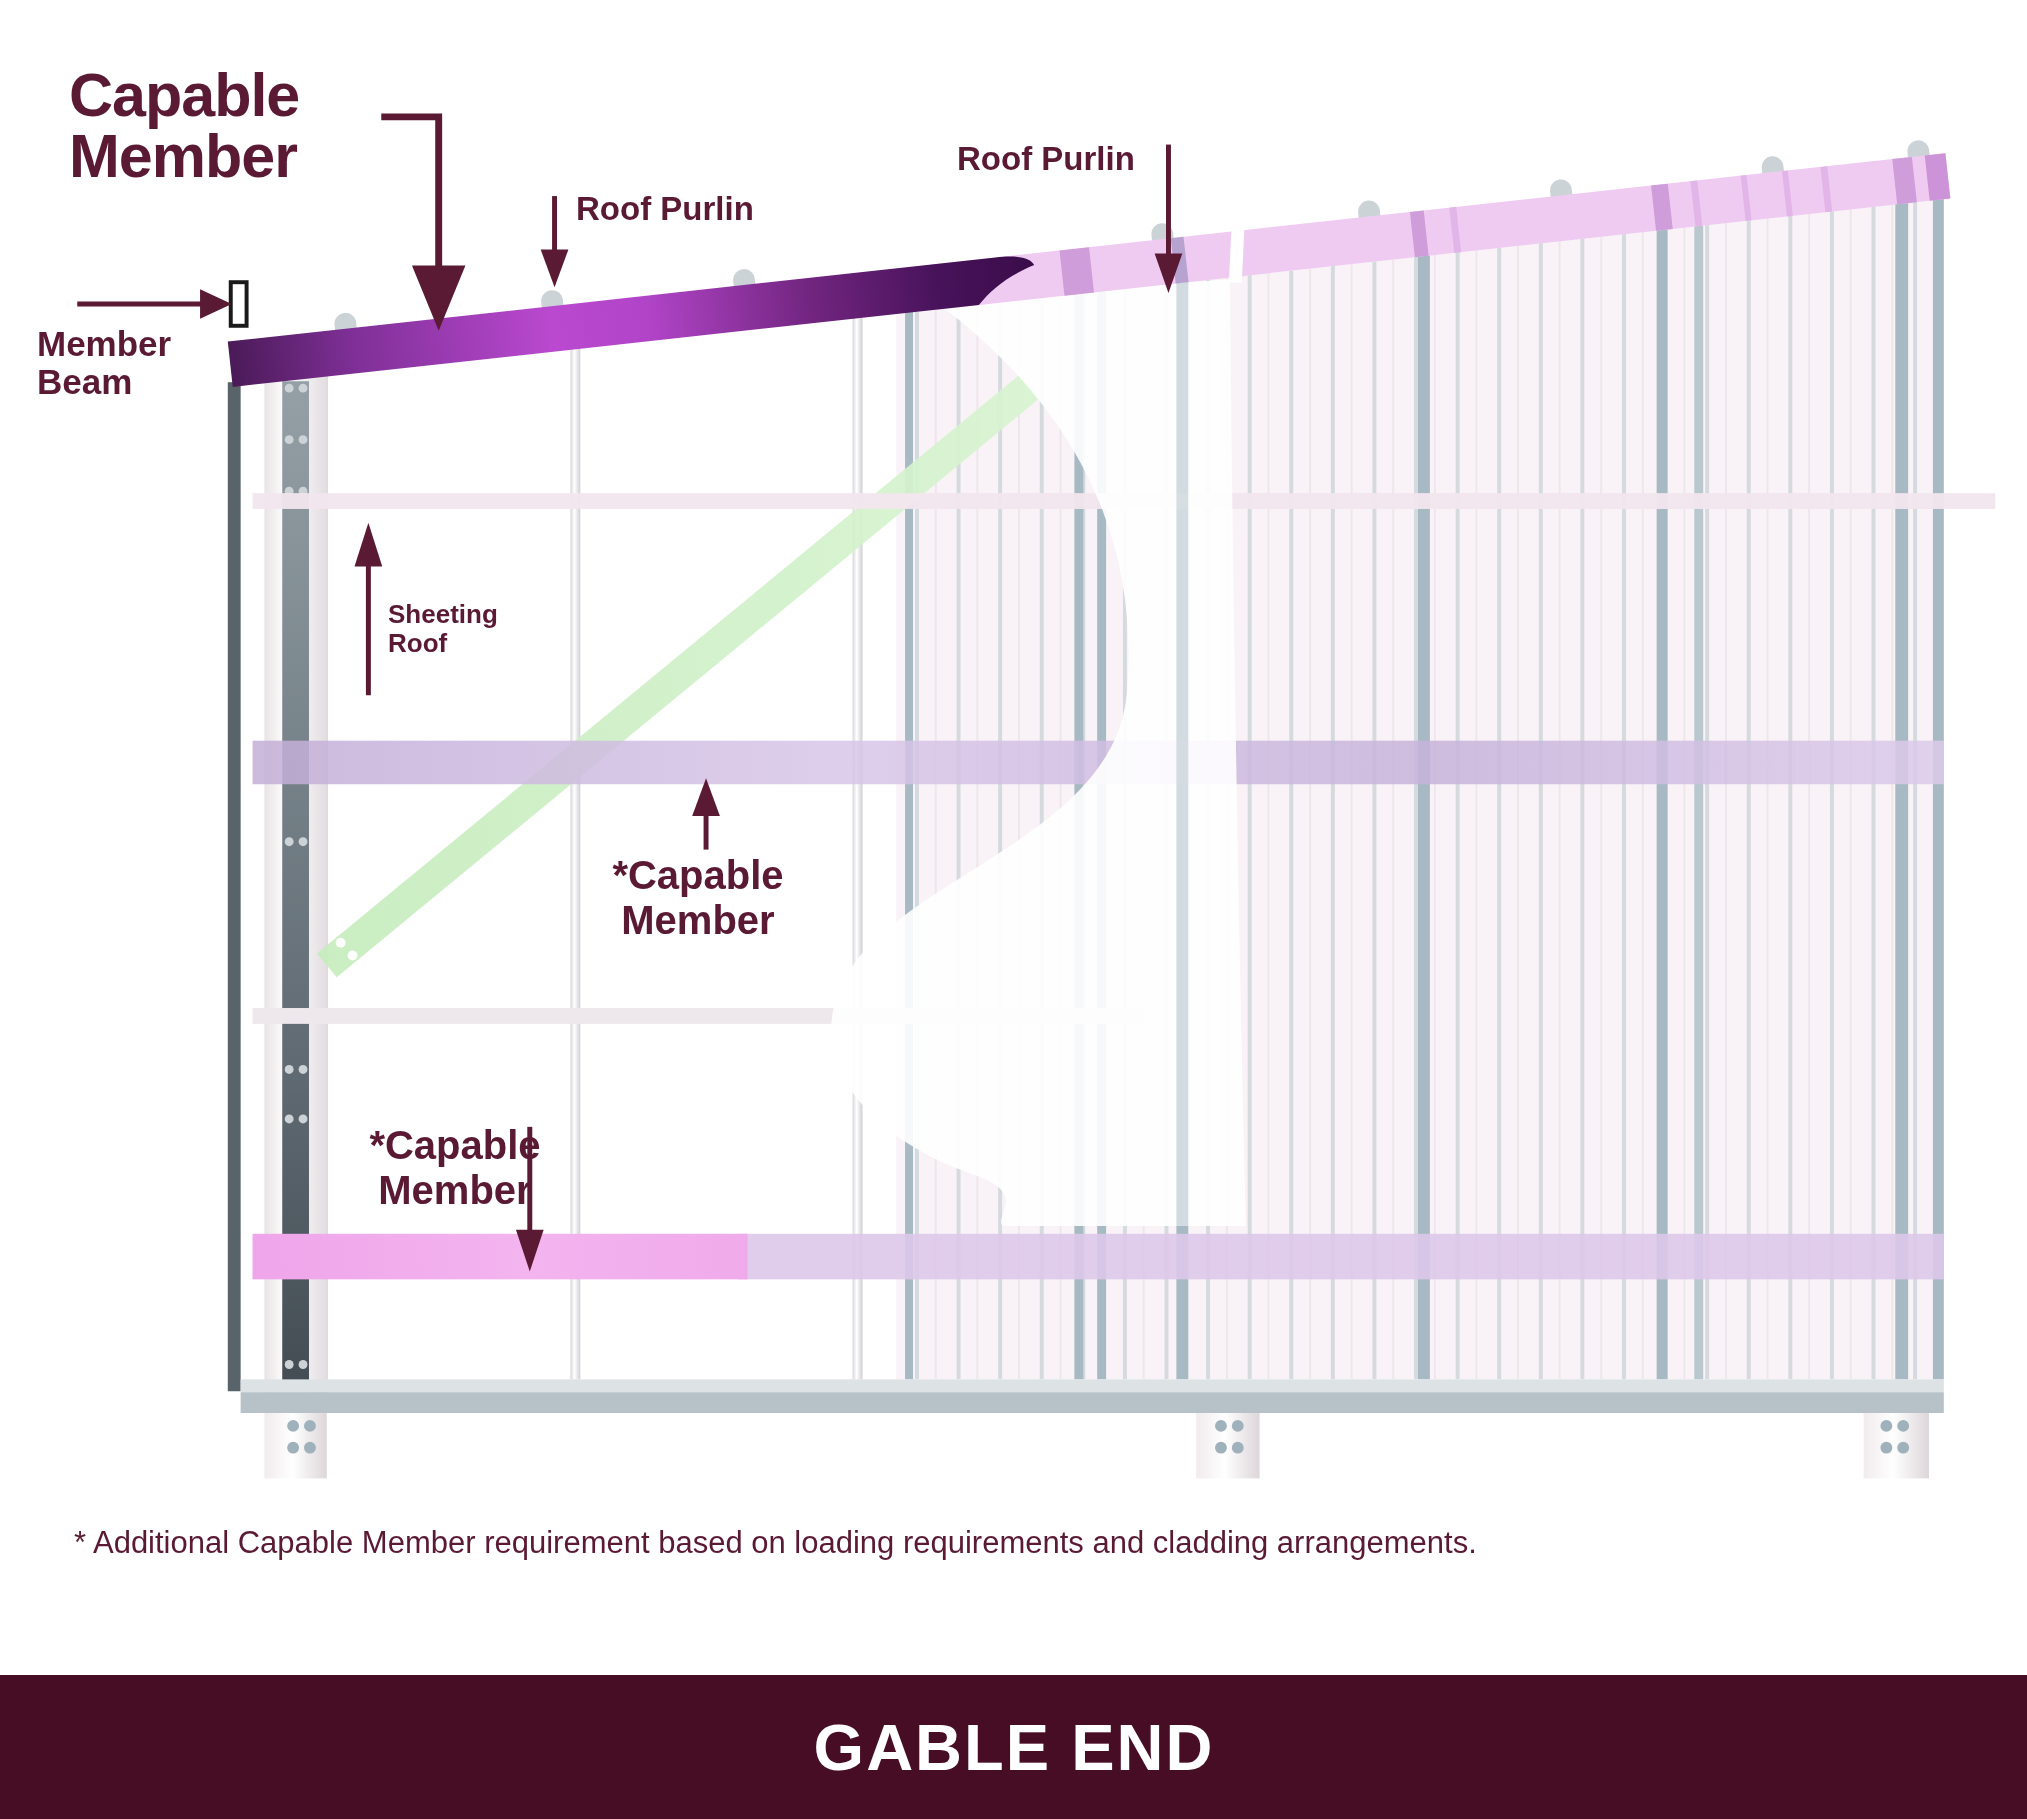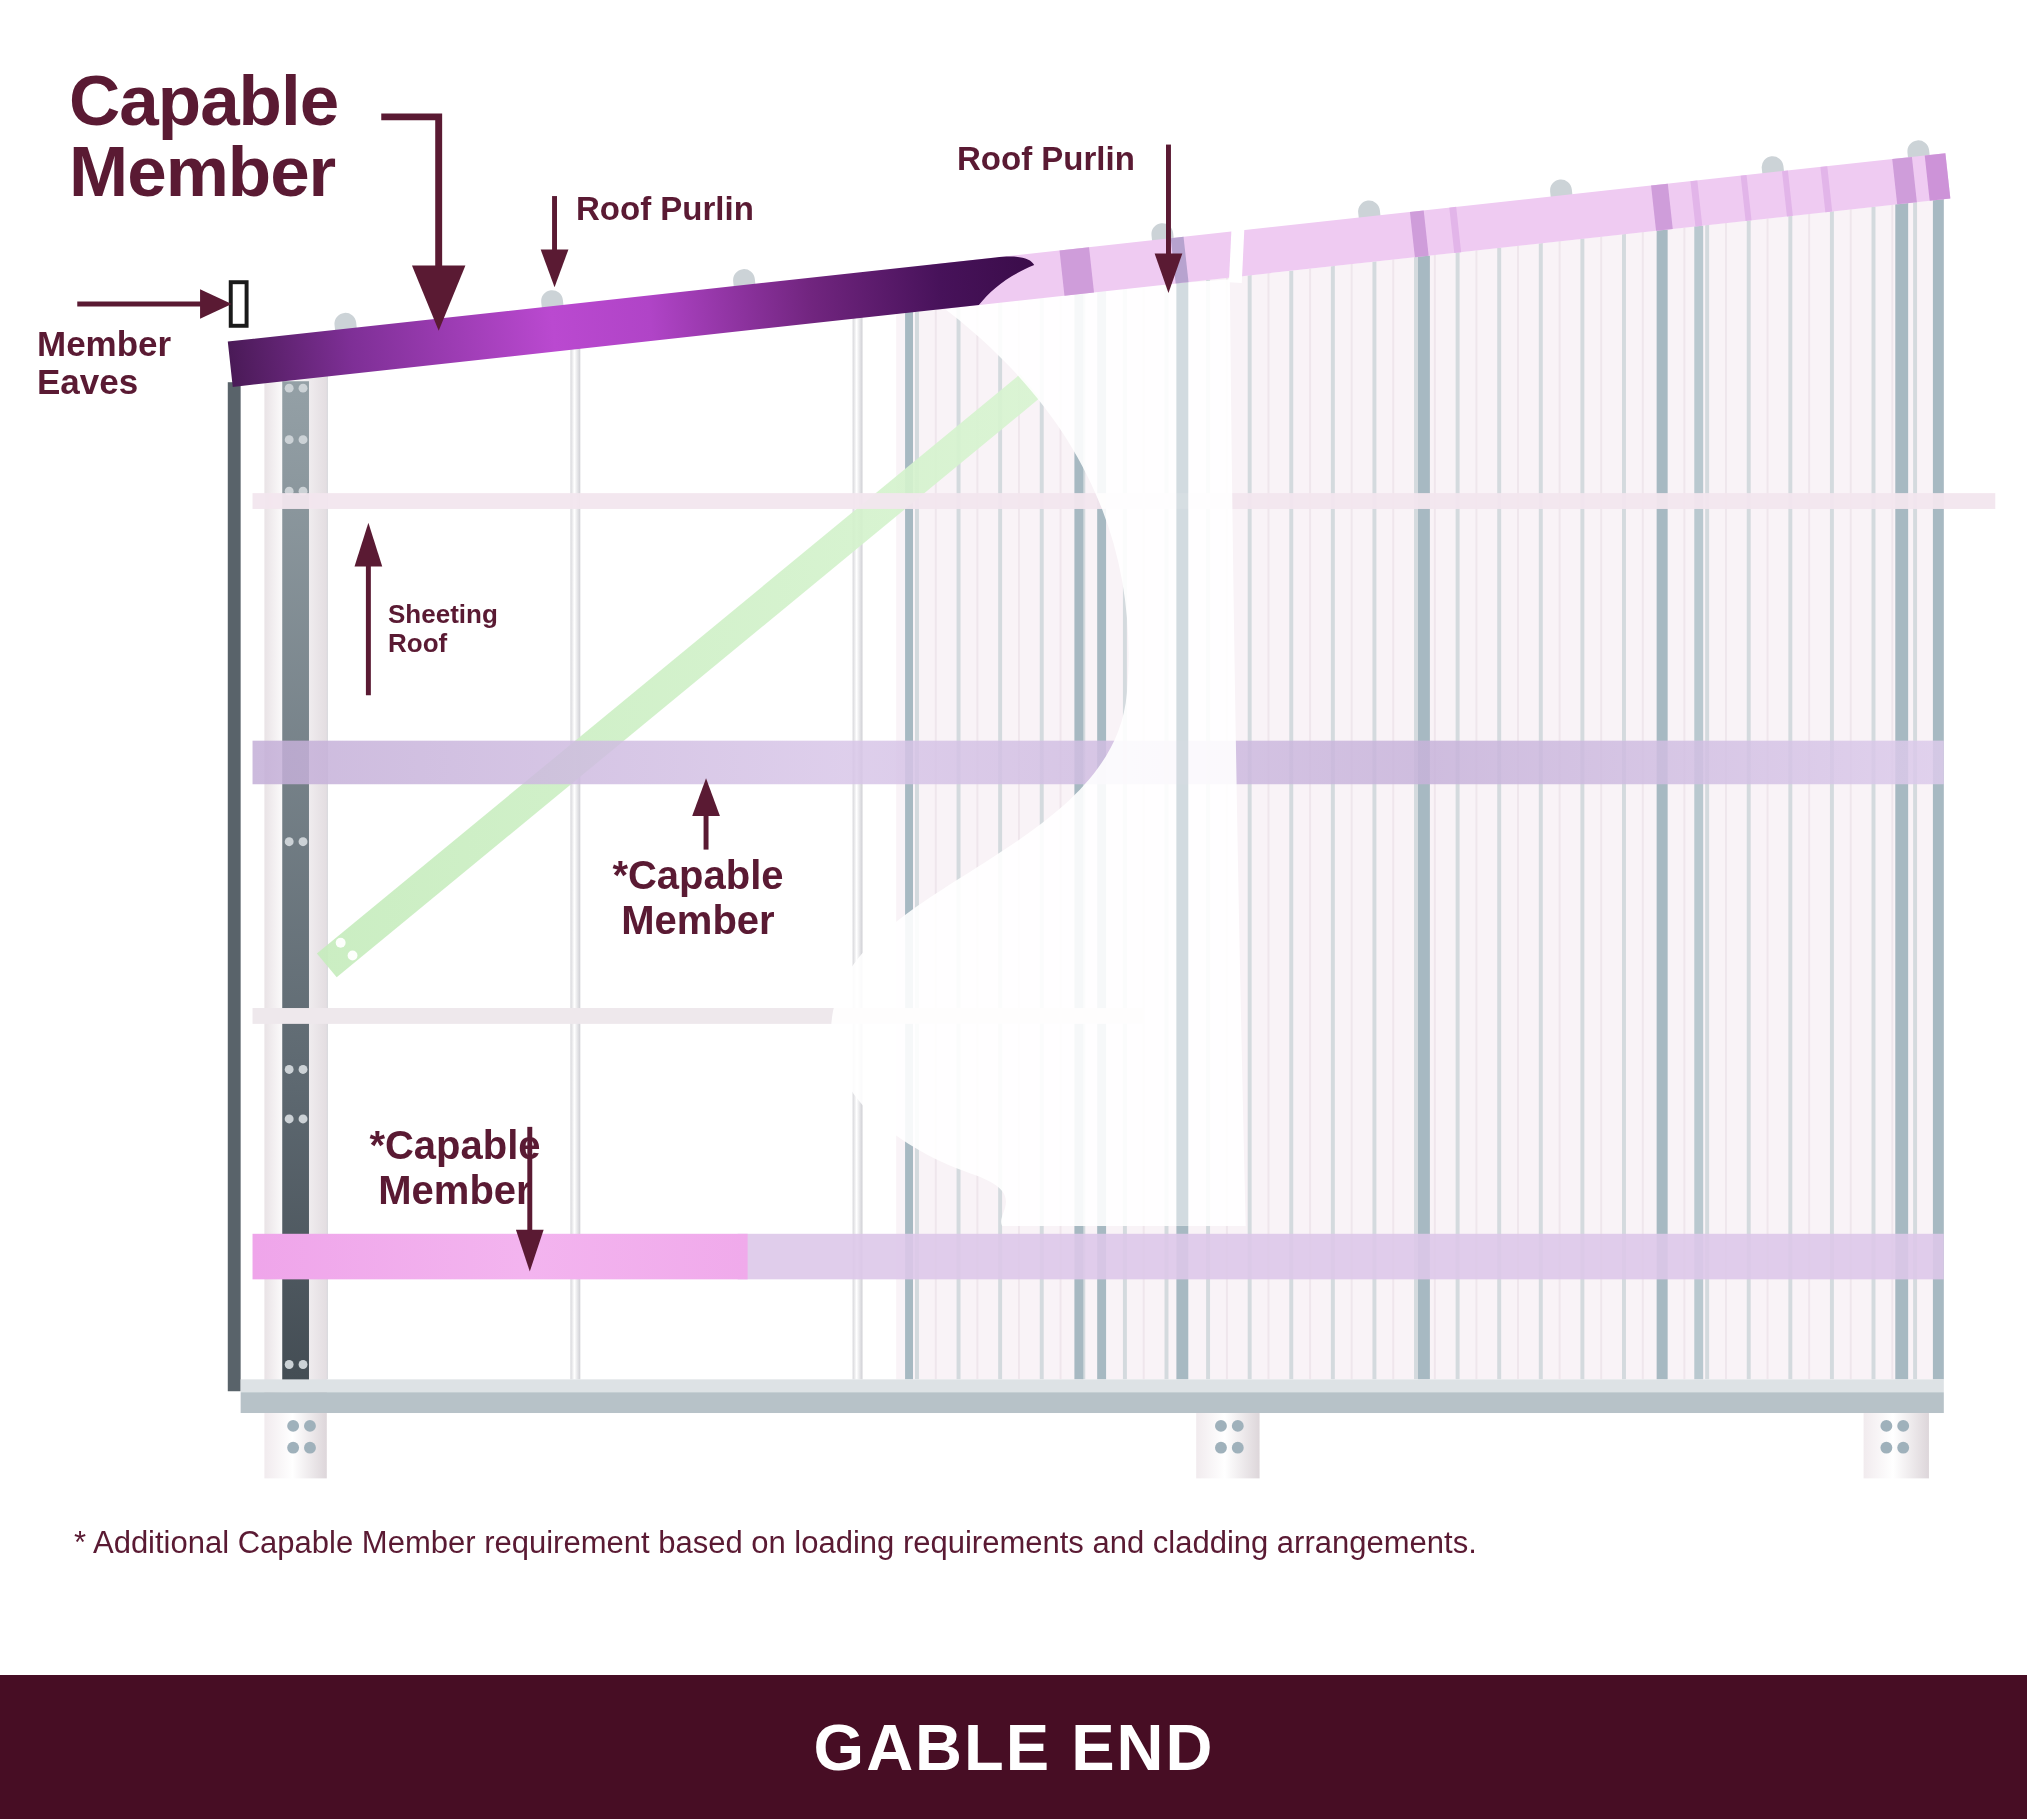--- a/index.html
+++ b/index.html
@@ -4,21 +4,21 @@
 <style>
   :root{
     --maroon:#5a1a33; --banner-bg:#470d24; --banner-text:#ffffff; --page-bg:#ffffff;
   }
   html,body{margin:0;padding:0;background:#fff;}
   #stage{position:relative;width:2028px;height:1820px;background:var(--page-bg);
          font-family:"Liberation Sans","DejaVu Sans",sans-serif;overflow:hidden;}
   #diagram-svg{position:absolute;left:0;top:0;}
   .lbl{position:absolute;color:var(--maroon);font-weight:bold;line-height:1.06;white-space:nowrap;}
   .lbl div{white-space:nowrap;}
-  #capable-heading{left:69px;top:65px;font-size:71px;line-height:1.0;letter-spacing:-1px;}
+  #capable-heading{left:69px;top:65px;font-size:61px;line-height:1.0;letter-spacing:-1px;}
   #roof-purlin-1{left:576px;top:192px;font-size:33px;}
   #roof-purlin-2{left:957px;top:142px;font-size:33px;}
   #eaves-beam{left:37px;top:325px;font-size:35px;line-height:1.08;}
   #sheeting-rail{left:388px;top:600px;font-size:26px;line-height:1.1;}
   #capable-mid{left:594px;top:853px;width:208px;text-align:center;font-size:40px;line-height:1.12;}
   #capable-low{left:356px;top:1123px;width:198px;text-align:center;font-size:40px;line-height:1.12;}
   #footnote{position:absolute;left:74px;top:1525px;font-size:31px;color:var(--maroon);font-weight:normal;}
   #banner{position:absolute;left:0;top:1675px;width:2028px;height:145px;background:var(--banner-bg);
           display:flex;align-items:center;justify-content:center;}
   #banner-title{color:var(--banner-text);font-size:65px;font-weight:bold;letter-spacing:2px;}
@@ -258,21 +258,21 @@
     <div>Capable</div>
     <div>Member</div>
   </div>
 
   <div class="lbl" id="roof-purlin-1">Roof Purlin</div>
 
   <div class="lbl" id="roof-purlin-2">Roof Purlin</div>
 
   <div class="lbl" id="eaves-beam">
     <div>Member</div>
-    <div>Eaves</div>
+    <div>Beam</div>
   </div>
 
   <div class="lbl" id="sheeting-rail">
     <div>Sheeting</div>
     <div>Roof</div>
   </div>
 
   <div class="lbl" id="capable-mid">
     <div>*Capable</div>
     <div>Member</div>

